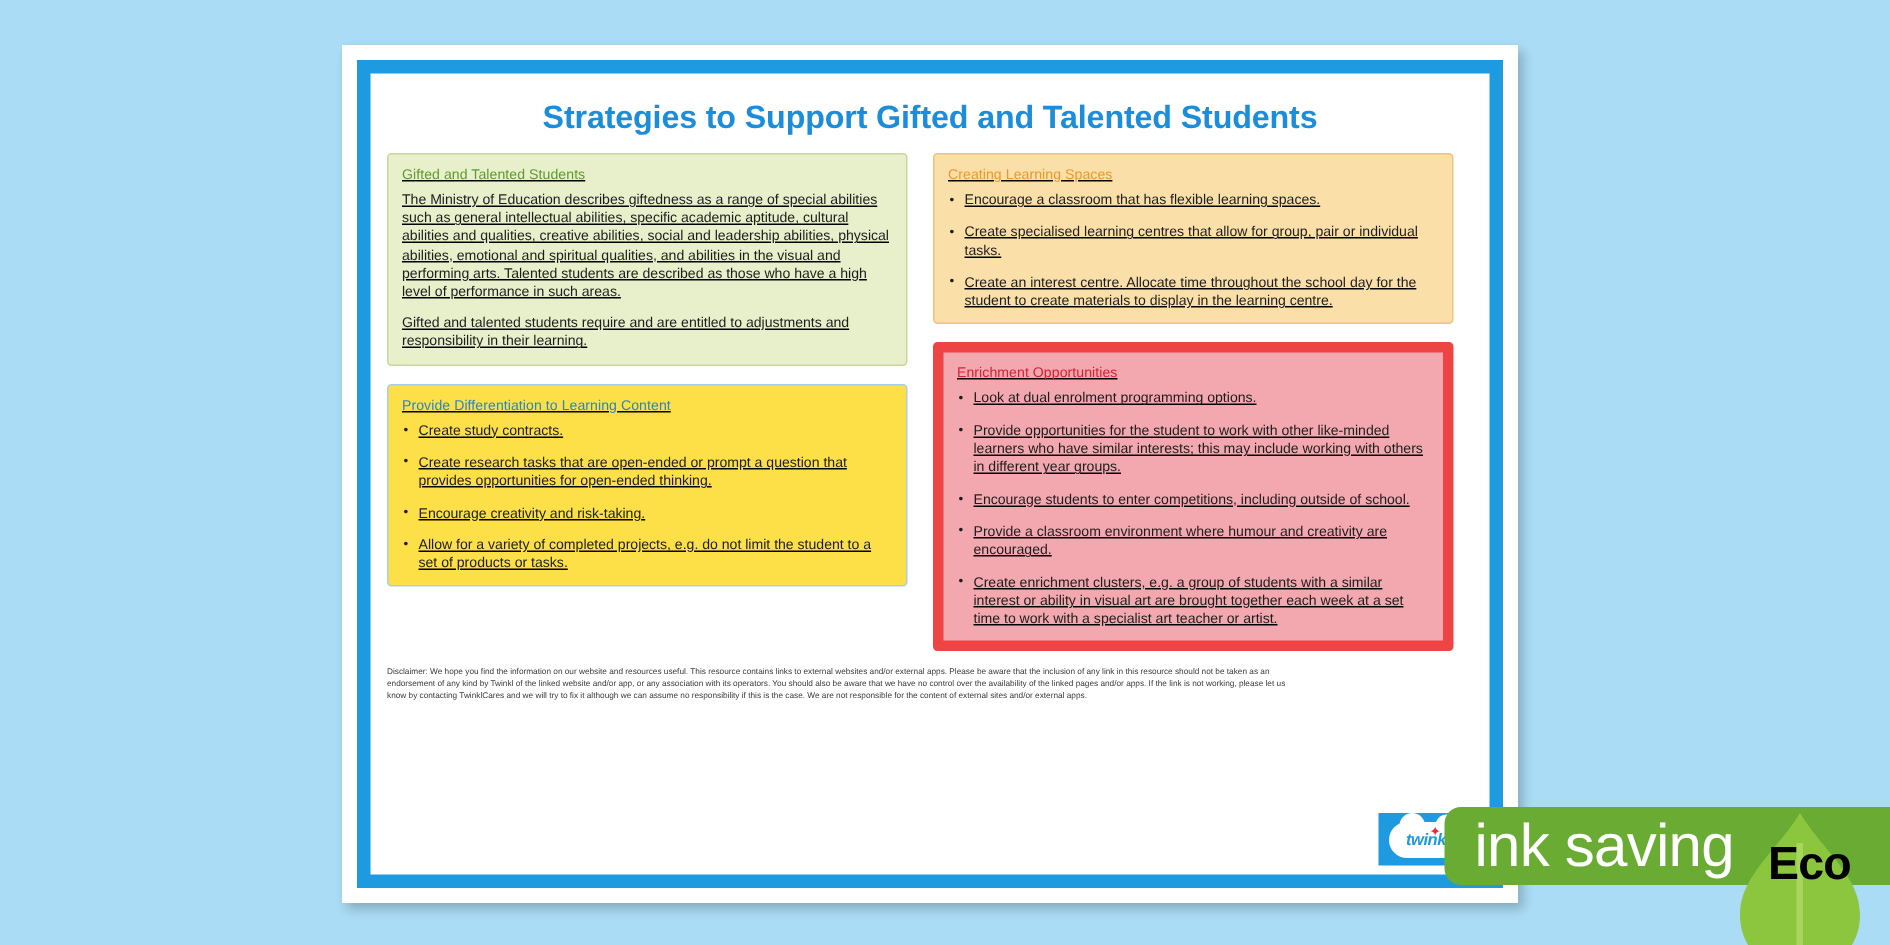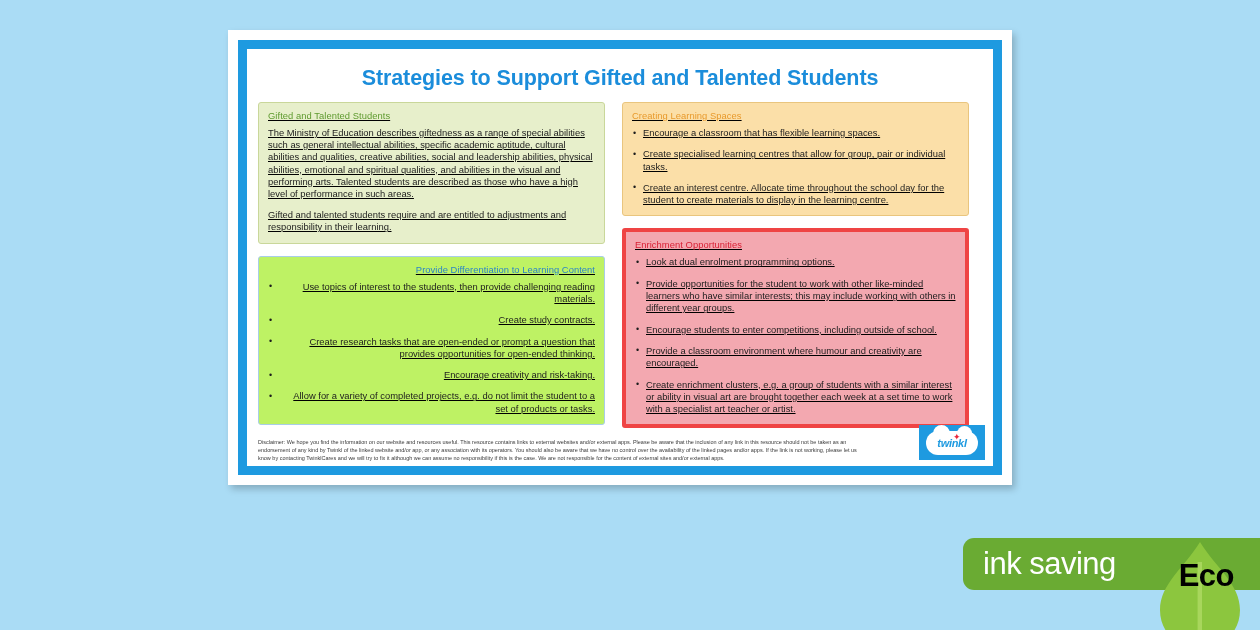--- a/index.html
+++ b/index.html
@@ -12,21 +12,21 @@
     overflow: hidden;
     position: relative;
   }
 
   
   #sheet {
     position: absolute;
     left: 228px;
     top: 30px;
     width: 784px;
-    height: 455px;
+    height: 572px;
     background: #ffffff;
     box-shadow: 3px 4px 7px rgba(0,0,0,0.22);
     padding: 10px;
   }
   #blue-frame {
     width: 100%;
     height: 100%;
     border: 9px solid #1e9ae0;
     background: #ffffff;
     padding: 9px 11px 6px 11px;
@@ -84,25 +84,25 @@
     position: absolute;
     left: 1px;
     top: -0.5px;
     font-size: 9px;
     color: #1c1c1c;
   }
 
   
   .card-green  { background: #e7efcb; border: 1px solid #c9d79a; }
   .card-green  .card-title { color: #5e9a2e; }
-  .card-blue   { background: #bef264; border: 1px solid #a9cde8; text-align: right; }
+  .card-blue   { background: #fde047; border: 1px solid #a9cde8; }
   .card-blue   .card-title { color: #2b84c8; }
   .card-orange { background: #fbdfa8; border: 1px solid #e9c57e; }
   .card-orange .card-title { color: #e89a2c; }
-  .card-pink   { background: #f3a8b0; border: 4px solid #ef4444; }
+  .card-pink   { background: #f3a8b0; border: 7px solid #ef4444; }
   .card-pink   .card-title { color: #d81f33; }
 
   
   #footer-banner {
     margin-top: 12px;
     background: #f3c2e3;
     border: 1px solid #dba6cb;
     border-radius: 3px;
     text-align: center;
     font-size: 9.4px;
@@ -185,21 +185,21 @@
     width: 297px;
     height: 52px;
     background: #6aab33;
     border-radius: 11px 0 0 11px;
     display: flex;
     align-items: center;
     z-index: 10;
   }
   #eco-badge-label {
     color: #ffffff;
-    font-size: 31px;
+    font-size: 40px;
     margin-left: 20px;
     letter-spacing: -0.5px;
   }
   #eco-leaf {
     position: absolute;
     right: 14px;
     bottom: -28px;
     width: 92px;
     height: 118px;
     z-index: 11;
@@ -229,21 +229,20 @@
 
         <div class="card card-green">
           <div class="card-title">Gifted and Talented Students</div>
           <p>The Ministry of Education describes giftedness as a range of special abilities such as general intellectual abilities, specific academic aptitude, cultural abilities and qualities, creative abilities, social and leadership abilities, physical abilities, emotional and spiritual qualities, and abilities in the visual and performing arts. Talented students are described as those who have a high level of performance in such areas.</p>
           <p>Gifted and talented students require and are entitled to adjustments and responsibility in their learning.</p>
         </div>
 
         <div class="card card-blue">
           <div class="card-title">Provide Differentiation to Learning Content</div>
           <ul class="bullets">
-            <li>Use topics of interest to the students, then provide challenging reading materials.</li>
             <li>Create study contracts.</li>
             <li>Create research tasks that are open-ended or prompt a question that provides opportunities for open-ended thinking.</li>
             <li>Encourage creativity and risk-taking.</li>
             <li>Allow for a variety of completed projects, e.g. do not limit the student to a set of products or tasks.</li>
           </ul>
         </div>
 
       </div>
 
       <div class="column">

